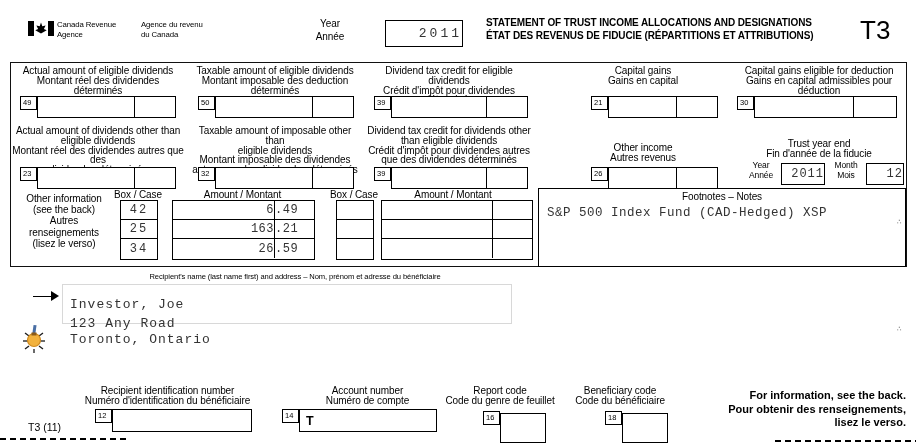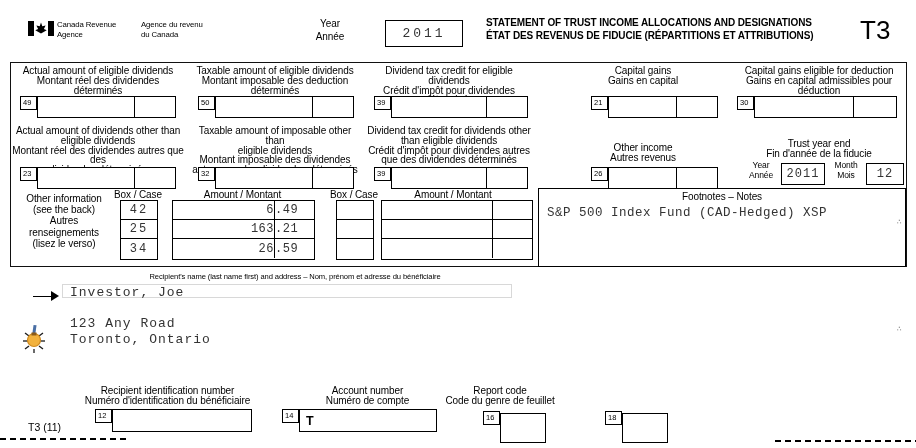--- a/index.html
+++ b/index.html
@@ -17,21 +17,21 @@
   .main-border { border:1.8px solid #111; }
   .title { font-weight:bold; font-size:10px; line-height:12.5px; letter-spacing:-0.1px; }
   .oi-table { position:absolute; border:1.2px solid #000; box-sizing:border-box; background:#fff; }
   .oi-row { height:19px; border-bottom:1.2px solid #000; box-sizing:border-box; position:relative;
             display:flex; align-items:center; }
   .oi-row:last-child { border-bottom:none; }
   .oi-box-val { width:100%; text-align:center; font-size:12px; letter-spacing:2px; }
   .amt-d { flex:1; text-align:right; font-size:12px; letter-spacing:0.5px; padding-right:0px; }
   .amt-c { width:40px; border-left:1.1px solid #000; height:100%; display:flex;
            align-items:center; font-size:12px; letter-spacing:0.5px; box-sizing:border-box; }
-  .val-center { display:flex; align-items:center; justify-content:center; }
+  .val-center { display:flex; align-items:center; justify-content:flex-end; }
   .dash { position:absolute; height:2px;
           background:repeating-linear-gradient(90deg,#000 0 6px,transparent 6px 10px); }
   .info-bold { font-weight:bold; font-size:11px; line-height:13.5px; text-align:right; white-space:pre-line; }
   .edge-mark { position:absolute; font-size:7px; color:#222; letter-spacing:1px; }
 </style>
 </head>
 <body>
 
 <div class="page">
 
@@ -210,21 +210,21 @@
     <div class="abs mono" style="left:8px;top:17px;font-size:12.5px;letter-spacing:0.5px">S&amp;P 500 Index Fund (CAD-Hedged) XSP</div>
   </div>
 
   <div class="lbl" style="left:55px;top:272px;width:480px;font-size:7.6px">Recipient's name (last name first) and address – Nom, prénom et adresse du bénéficiaire</div>
 
   <div class="abs" style="left:33px;top:291px;width:26px;height:11px">
     <div style="position:absolute;left:0;top:4.5px;width:19px;height:1.8px;background:#000"></div>
     <div style="position:absolute;left:18px;top:0;width:0;height:0;border-left:8px solid #000;border-top:5.5px solid transparent;border-bottom:5.5px solid transparent"></div>
   </div>
 
-  <div class="abs" style="left:62px;top:284px;width:450px;height:14px;border:1px solid #d8d8d8;box-sizing:border-box;display:flex;">
+  <div class="abs" style="left:62px;top:284px;width:450px;height:40px;border:1px solid #d8d8d8;box-sizing:border-box;display:flex;align-items:center">
     <span class="mono" style="font-size:13px;letter-spacing:1px;padding-left:7px">Investor, Joe</span>
   </div>
 
   <div class="abs" style="left:70px;top:316px;width:300px;height:36px">
     <div class="mono" style="font-size:13px;letter-spacing:1px;line-height:15.5px">123 Any Road</div>
     <div class="mono" style="font-size:13px;letter-spacing:1px;line-height:15.5px">Toronto, Ontario</div>
   </div>
 
   <svg class="abs" style="left:20px;top:320px" width="28" height="34" viewBox="0 0 28 34">
     <g stroke="#1a1a1a" stroke-width="1.3">
@@ -258,18 +258,23 @@
   <div class="tab" style="left:282px;top:409px">14</div>
   <div class="box" style="left:299px;top:409px;width:138px;height:23px;display:flex;align-items:center">
     <span style="font-weight:bold;font-size:12.5px;padding-left:6px">T</span>
   </div>
 
   <div class="lbl" style="left:440px;top:386px;width:120px">Report code
 Code du genre de feuillet</div>
   <div class="tab" style="left:483px;top:411px">16</div>
   <div class="box" style="left:500px;top:413px;width:46px;height:30px"></div>
 
+  <div class="lbl" style="left:560px;top:386px;width:120px">Beneficiary code
+Code du bénéficiaire</div>
   <div class="tab" style="left:605px;top:411px">18</div>
   <div class="box" style="left:622px;top:413px;width:46px;height:30px"></div>
 
+  <div class="abs info-bold" style="left:650px;top:389px;width:256px">For information, see the back.
+Pour obtenir des renseignements,
+lisez le verso.</div>
   <div class="dash" style="left:775px;top:440px;width:141px"></div>
 
 </div>
 
 </body></html>

